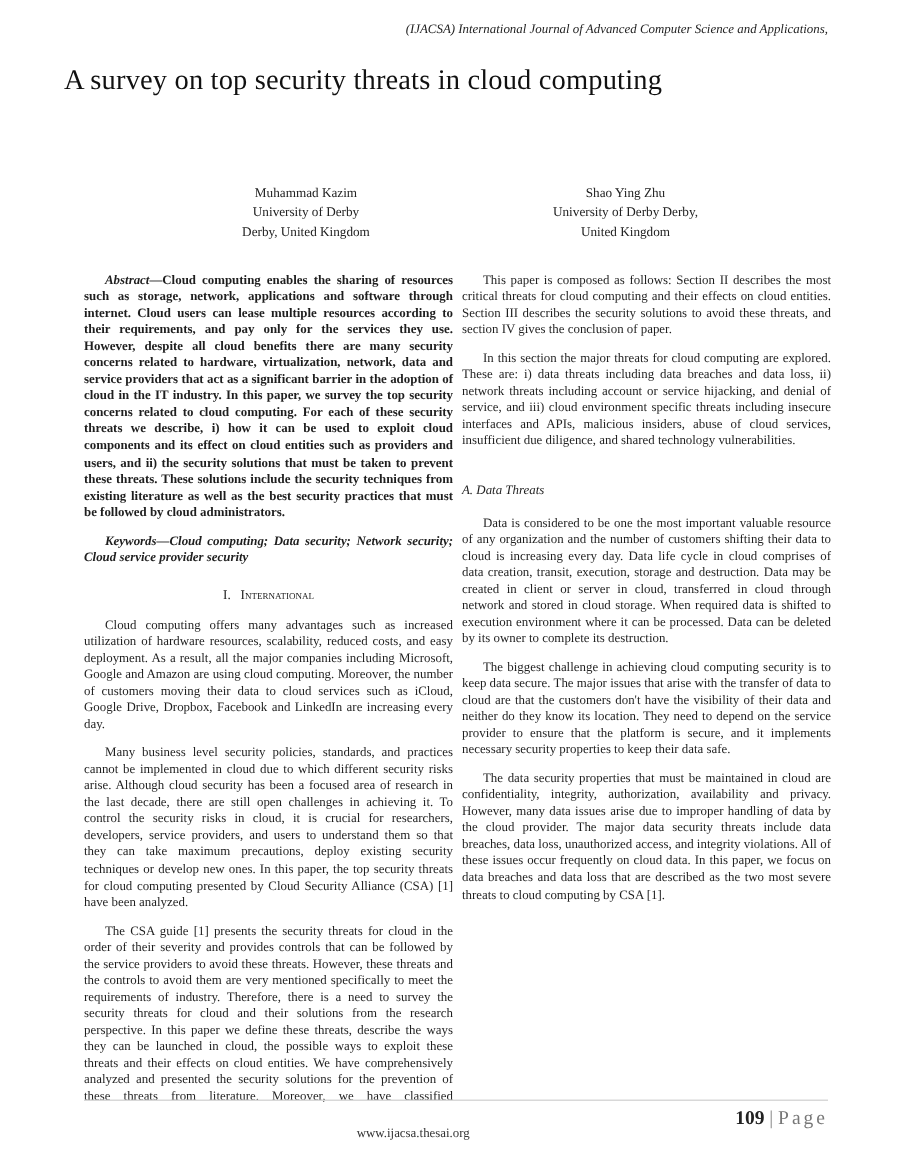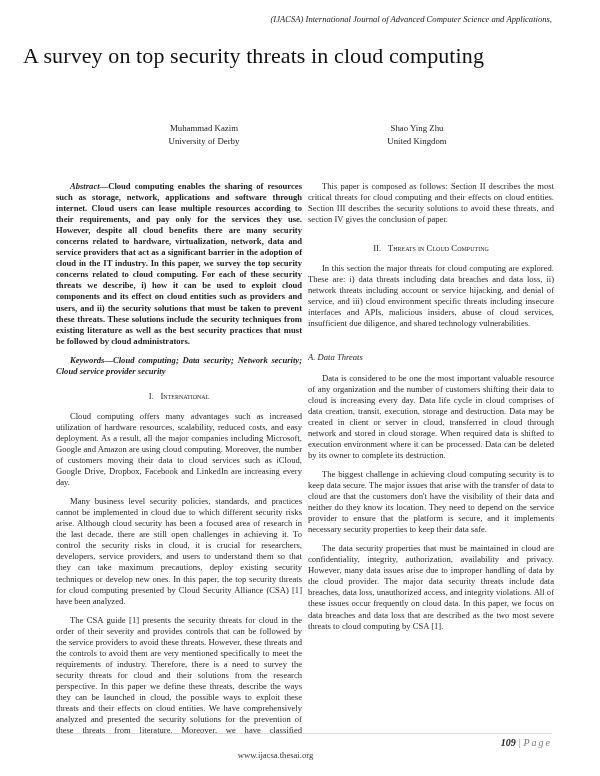--- a/index.html
+++ b/index.html
@@ -1,70 +1,71 @@
 <!DOCTYPE html>
 <html><head>
 <meta charset="utf-8">
 <style>
   html, body { margin:0; padding:0; background:#ffffff; }
   body { width:600px; height:776px; position:relative; overflow:hidden; font-family:"Liberation Serif", serif; color:#1a1a1a; }
   .journal { position:absolute; right:48px; top:14px; text-align:left; font-style:italic; font-size:8.6px; line-height:11px; color:#222; }
-  .title { position:absolute; left:0; width:484px; top:43px; text-align:right; font-size:22px; letter-spacing:0.1px; color:#111; }
+  .title { position:absolute; left:0; width:484px; top:43px; text-align:center; font-size:19px; letter-spacing:0.1px; color:#111; }
   .author { position:absolute; top:122px; width:200px; text-align:center; font-size:8.8px; line-height:13px; color:#222; }
   .author.a1 { left:104px; }
   .author.a2 { left:317px; }
   .col { position:absolute; top:181px; width:246px; font-size:8.6px; line-height:11.05px; text-align:justify; color:#1f1f1f; }
   .col.left { left:56px; }
   .col.right { left:308px; }
   .col p { margin:0 0 8px 0; text-indent:14px; hyphens:auto; }
   .abstract { font-weight:bold; }
   .abstract .lab { font-style:italic; }
   .keywords { font-weight:bold; font-style:italic; }
   .sec-h { text-align:center; text-indent:0 !important; margin:14px 0 9px 0 !important; font-size:8.8px; }
   .sec-h .sc { font-variant:small-caps; }
   .sub-h { font-style:italic; text-indent:0 !important; margin:22px 0 10px 0 !important; }
   .gap-big { margin-top:18px !important; }
   .footer-rule { position:absolute; left:56px; right:48px; top:733px; border-top:1px solid #d8d8d8; }
-  .pagenum { position:absolute; right:48px; top:737px; font-size:10px;font-style:italic; }
+  .pagenum { position:absolute; right:48px; top:737px; font-size:13px; }
   .pagenum .num { font-weight:bold; color:#222; }
   .pagenum .sep { color:#888; }
   .pagenum .pg { color:#777; letter-spacing:2px; }
   .url { position:absolute; left:0; width:551px; top:750px; text-align:center; font-size:8.6px; color:#333; }
 </style>
 </head>
 <body>
 
 <div class="journal">
   <div>(IJACSA) International Journal of Advanced Computer Science and Applications,</div>
 </div>
 
 <div class="title">A survey on top security threats in cloud computing</div>
 
 <div class="author a1">
   <div>Muhammad Kazim</div>
   <div>University of Derby</div>
+  <div>Derby, United Kingdom</div>
 </div>
 <div class="author a2">
   <div>Shao Ying Zhu</div>
+  <div>University of Derby Derby,</div>
   <div>United Kingdom</div>
 </div>
 
 <div class="col left">
   <p class="abstract"><span class="lab">Abstract</span><span>—Cloud computing enables the sharing of resources such as storage, network, applications and software through internet. Cloud users can lease multiple resources according to their requirements, and pay only for the services they use. However, despite all cloud benefits there are many security concerns related to hardware, virtualization, network, data and service providers that act as a significant barrier in the adoption of cloud in the IT industry. In this paper, we survey the top security concerns related to cloud computing. For each of these security threats we describe, i) how it can be used to exploit cloud components and its effect on cloud entities such as providers and users, and ii) the security solutions that must be taken to prevent these threats. These solutions include the security techniques from existing literature as well as the best security practices that must be followed by cloud administrators.</span></p>
   <p class="keywords">Keywords—Cloud computing; Data security; Network security; Cloud service provider security</p>
   <p class="sec-h"><span>I.</span>&nbsp;&nbsp;&nbsp;<span class="sc">International</span></p>
   <p>Cloud computing offers many advantages such as increased utilization of hardware resources, scalability, reduced costs, and easy deployment. As a result, all the major companies including Microsoft, Google and Amazon are using cloud computing. Moreover, the number of customers moving their data to cloud services such as iCloud, Google Drive, Dropbox, Facebook and LinkedIn are increasing every day.</p>
   <p>Many business level security policies, standards, and practices cannot be implemented in cloud due to which different security risks arise. Although cloud security has been a focused area of research in the last decade, there are still open challenges in achieving it. To control the security risks in cloud, it is crucial for researchers, developers, service providers, and users to understand them so that they can take maximum precautions, deploy existing security techniques or develop new ones. In this paper, the top security threats for cloud computing presented by Cloud Security Alliance (CSA) [1] have been analyzed.</p>
   <p style="text-align-last: justify;">The CSA guide [1] presents the security threats for cloud in the order of their severity and provides controls that can be followed by the service providers to avoid these threats. However, these threats and the controls to avoid them are very mentioned specifically to meet the requirements of industry. Therefore, there is a need to survey the security threats for cloud and their solutions from the research perspective. In this paper we define these threats, describe the ways they can be launched in cloud, the possible ways to exploit these threats and their effects on cloud entities. We have comprehensively analyzed and presented the security solutions for the prevention of these threats from literature. Moreover, we have classified</p>
 </div>
 
 <div class="col right" style="top:181px;">
 
   <p>This paper is composed as follows: Section II describes the most critical threats for cloud computing and their effects on cloud entities. Section III describes the security solutions to avoid these threats, and section IV gives the conclusion of paper.</p>
-  <p class="sec-h gap-big"><span>II.</span>&nbsp;&nbsp;&nbsp;<span class="sc">Threats in Cloud Computing</span></p>
   <p>In this section the major threats for cloud computing are explored. These are: i) data threats including data breaches and data loss, ii) network threats including account or service hijacking, and denial of service, and iii) cloud environment specific threats including insecure interfaces and APIs, malicious insiders, abuse of cloud services, insufficient due diligence, and shared technology vulnerabilities.</p>
   <p class="sub-h">A.  Data Threats</p>
   <p>Data is considered to be one the most important valuable resource of any organization and the number of customers shifting their data to cloud is increasing every day. Data life cycle in cloud comprises of data creation, transit, execution, storage and destruction. Data may be created in client or server in cloud, transferred in cloud through network and stored in cloud storage. When required data is shifted to execution environment where it can be processed. Data can be deleted by its owner to complete its destruction.</p>
   <p>The biggest challenge in achieving cloud computing security is to keep data secure. The major issues that arise with the transfer of data to cloud are that the customers don't have the visibility of their data and neither do they know its location. They need to depend on the service provider to ensure that the platform is secure, and it implements necessary security properties to keep their data safe.</p>
   <p>The data security properties that must be maintained in cloud are confidentiality, integrity, authorization, availability and privacy. However, many data issues arise due to improper handling of data by the cloud provider. The major data security threats include data breaches, data loss, unauthorized access, and integrity violations. All of these issues occur frequently on cloud data. In this paper, we focus on data breaches and data loss that are described as the two most severe threats to cloud computing by CSA [1].</p>
 </div>
 
 <div class="footer-rule"></div>
 <div class="pagenum"><span class="num">109</span> <span class="sep">|</span> <span class="pg">Page</span></div>
 <div class="url">www.ijacsa.thesai.org</div>

